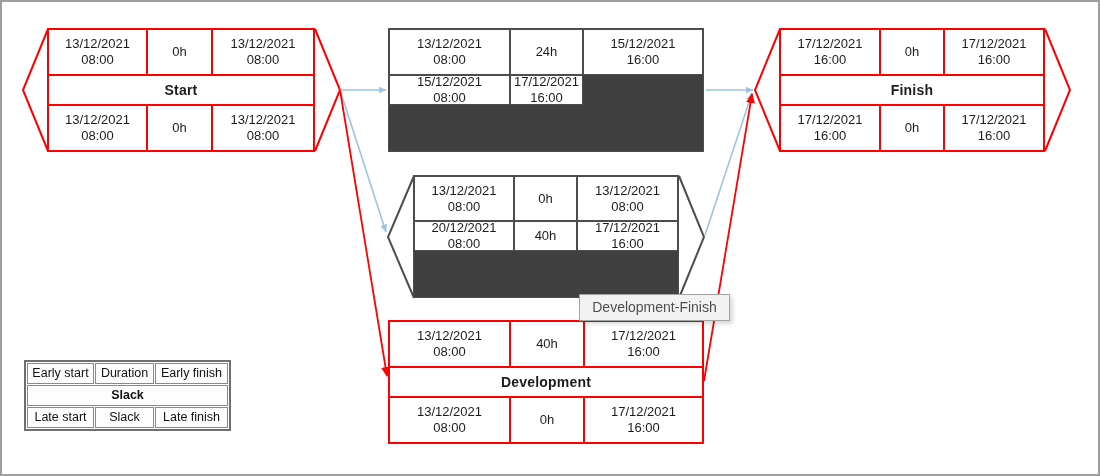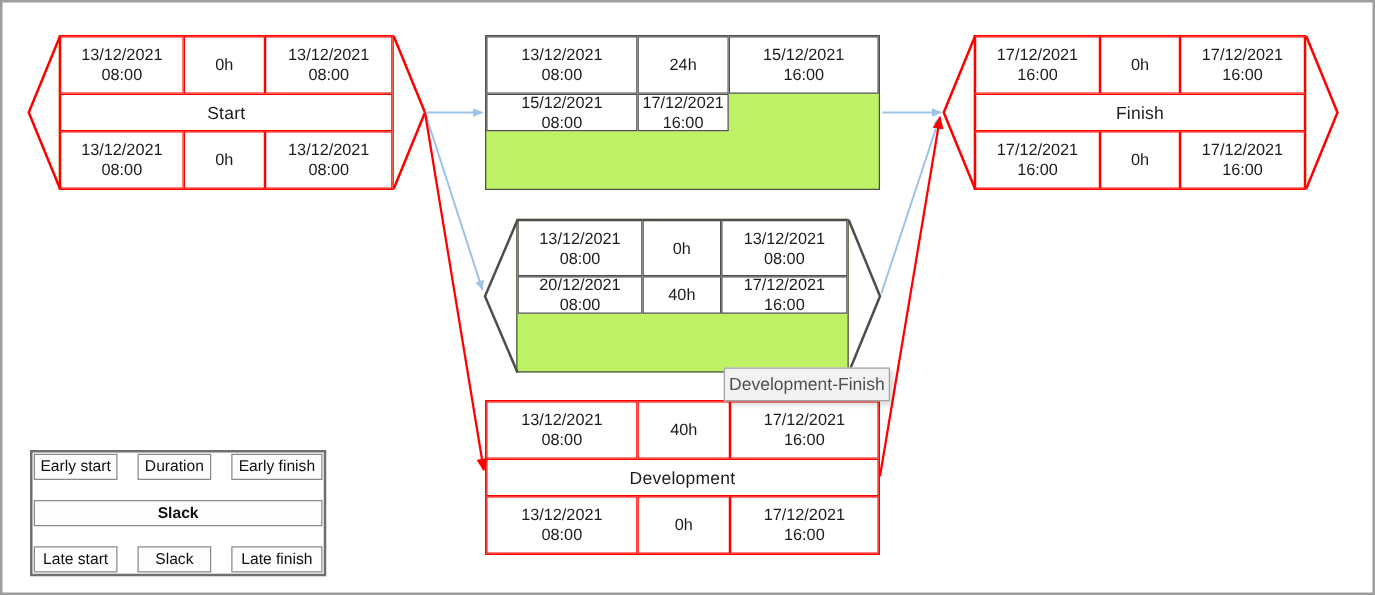--- a/index.html
+++ b/index.html
@@ -13,47 +13,47 @@
   svg.wires .hex-red { stroke:var(--critical,#ff0000); }
   svg.wires .hex-gray { stroke:var(--normal,#4d4d4d); }
   svg.wires .edge { fill:none; stroke-width:1.6px; pointer-events:stroke; }
   svg.wires .edge-blue { stroke:var(--edge-blue,#9dc3e6); }
   svg.wires .edge-red  { stroke:var(--edge-red,#ff0000); stroke-width:1.8px; }
   .mk-blue { fill:var(--edge-blue,#9dc3e6); }
   .mk-red  { fill:var(--edge-red,#ff0000); }
 
   .node {
     position:absolute; display:grid; grid-template-rows:46px 30px 46px;
-    background:#bef264; border:1px solid var(--c); color:var(--text,#1c1c1c);
+    background:#404040; border:1px solid var(--c); color:var(--text,#1c1c1c);
   }
   .node.critical { --c: var(--critical,#ff0000); }
   .node.normal   { --c: var(--normal,#4d4d4d); }
   .node .cell {
     border:1px solid var(--c); background:#fff;
     display:flex; flex-direction:column; align-items:center; justify-content:center;
     font-size:13px; line-height:16px; text-align:center; white-space:nowrap;
   }
   .node .title {
-    grid-column:1 / -1; font-weight:normal; font-size:14px;
+    grid-column:1 / -1; font-weight:bold; font-size:14px;
     flex-direction:row; letter-spacing:.2px;
   }
 
   .legend {
     position:absolute; left:22px; top:358px; display:grid;
-    grid-template-columns:67px 59px 73px; gap:16px; padding:1px;
+    grid-template-columns:67px 59px 73px; gap:1px; padding:1px;
     border:2px solid var(--legend-border,#6f6f6f); background:#fff; color:#111;
   }
   .legend .lcell {
     border:1px solid #8a8a8a; background:#fdfdfd; text-align:center;
     font-size:12.5px; line-height:19px; padding:0 1px; white-space:nowrap;
   }
   .legend .ltitle { grid-column:1 / -1; font-weight:bold; }
 
   .tooltip {
-    position:absolute; left:577px; top:292px; width:133px; height:27px;
+    position:absolute; left:577px; top:292px; width:151px; height:27px;
     box-sizing:border-box; background:var(--tooltip-bg,#f2f2f2);
     border:1px solid var(--tooltip-border,#a3a3a3);
     box-shadow:3px 3px 4px rgba(0,0,0,0.15);
     color:var(--tooltip-text,#4f4f4f); font-size:14px; line-height:25px; text-align:center;
   }
 </style>
 </head>
 <body>
 
 <div class="frame">

